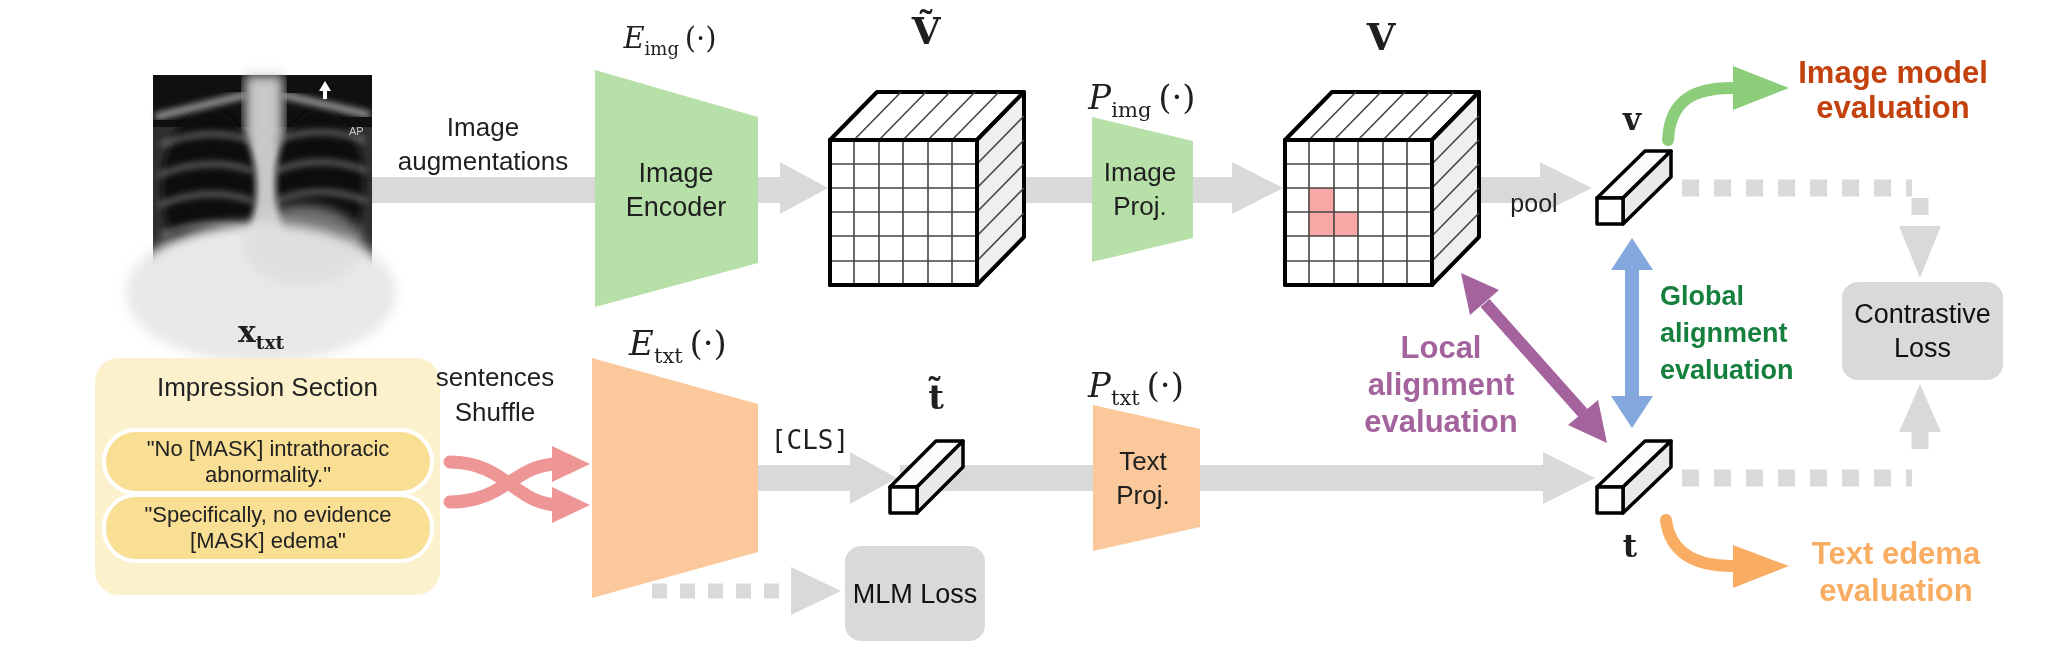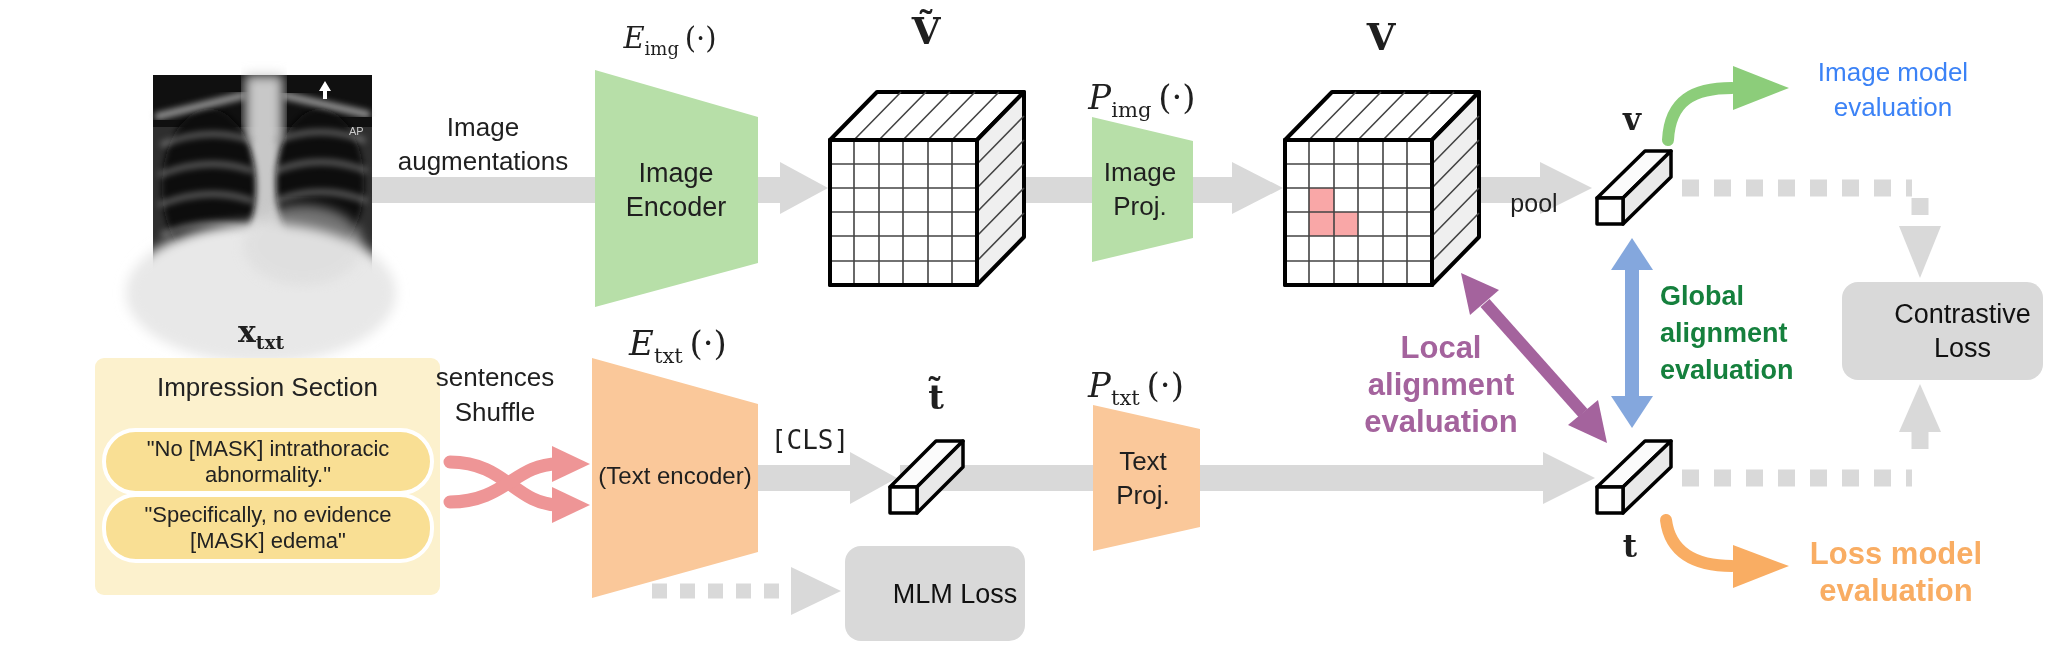--- a/index.html
+++ b/index.html
@@ -6,29 +6,29 @@
   .stage{position:relative;width:2048px;height:655px;background:#ffffff;overflow:hidden;
          font-family:"Liberation Sans",sans-serif;color:#1f1f1f;}
   .stage svg.layer{position:absolute;left:0;top:0;}
   .lbl{position:absolute;text-align:center;line-height:1.25;}
   .left{text-align:left;}
   .math{font-family:"DejaVu Serif",serif;}
   .math i{font-style:italic;}
   .math sub{font-size:0.62em;font-style:normal;}
   .bold{font-weight:bold;}
   .mono{font-family:"DejaVu Sans Mono",monospace;}
-  .evalgreen{color:#3b82f6;font-weight:normal;font-size:26px;line-height:35px;}
+  .evalgreen{color:#c2410c;font-weight:bold;font-size:31px;line-height:35px;}
   .evalorange{color:#f9ad63;font-weight:bold;font-size:31px;line-height:37px;}
   .evalblue{color:#15803d;font-weight:bold;font-size:27px;line-height:37px;}
   .evalpurple{color:#a4639d;font-weight:bold;font-size:31px;line-height:37px;}
   .graybox{position:absolute;background:#d9d9d9;border-radius:16px;display:flex;
            flex-direction:column;align-items:center;justify-content:center;
-           font-size:27px;line-height:34px;color:#111;padding-left:40px;}
+           font-size:27px;line-height:34px;color:#111;}
   .impression{position:absolute;left:95px;top:358px;width:345px;height:237px;
-              background:#fcf1cd;border-radius:9px;text-decoration:underline;}
+              background:#fcf1cd;border-radius:24px;text-decoration:underline;}
   .impression .title{position:absolute;left:0;top:14px;width:345px;text-align:center;
                      font-size:26px;color:#222;}
   .pill{position:absolute;left:7px;width:308px;background:#f9df94;border:4px solid #ffffff;
         border-radius:34px;display:flex;align-items:center;justify-content:center;
         text-align:center;font-size:22px;line-height:26px;color:#222;padding:2px 8px;box-sizing:content-box;}
 </style>
 </head>
 <body>
 
 <div class="stage">
@@ -242,38 +242,37 @@
   </div>
 
   <div class="lbl" style="left:405px;top:360px;width:180px;font-size:26px;line-height:35px;">
     <div>sentences</div>
     <div>Shuffle</div>
   </div>
 
   <div class="lbl math" style="left:578px;top:322px;width:200px;font-size:34px;"><i>E</i><sub>txt</sub> <span>(·)</span></div>
 
   <div class="lbl" style="left:575px;top:459px;width:200px;font-size:26px;line-height:33px;">
-    <div style="font-size:24px;">(Text encoder)</div>
   </div>
 
   <div class="lbl mono" style="left:740px;top:424px;width:140px;font-size:26px;">[CLS]</div>
 
   <div class="lbl math bold" style="left:886px;top:376px;width:100px;font-size:34px;">t̃</div>
 
   <div class="graybox" style="left:845px;top:546px;width:140px;height:95px;">
     <div>MLM Loss</div>
   </div>
 
   <div class="lbl math" style="left:1036px;top:364px;width:200px;font-size:34px;"><i>P</i><sub>txt</sub> <span>(·)</span></div>
 
   <div class="lbl" style="left:1043px;top:444px;width:200px;font-size:26px;line-height:34px;">
     <div>Text</div>
     <div>Proj.</div>
   </div>
 
   <div class="lbl math bold" style="left:1580px;top:527px;width:100px;font-size:31px;">t</div>
 
   <div class="lbl evalorange" style="left:1766px;top:535px;width:260px;">
-    <div>Loss model</div>
+    <div>Text edema</div>
     <div>evaluation</div>
   </div>
 
 </div>
 
 </body></html>

